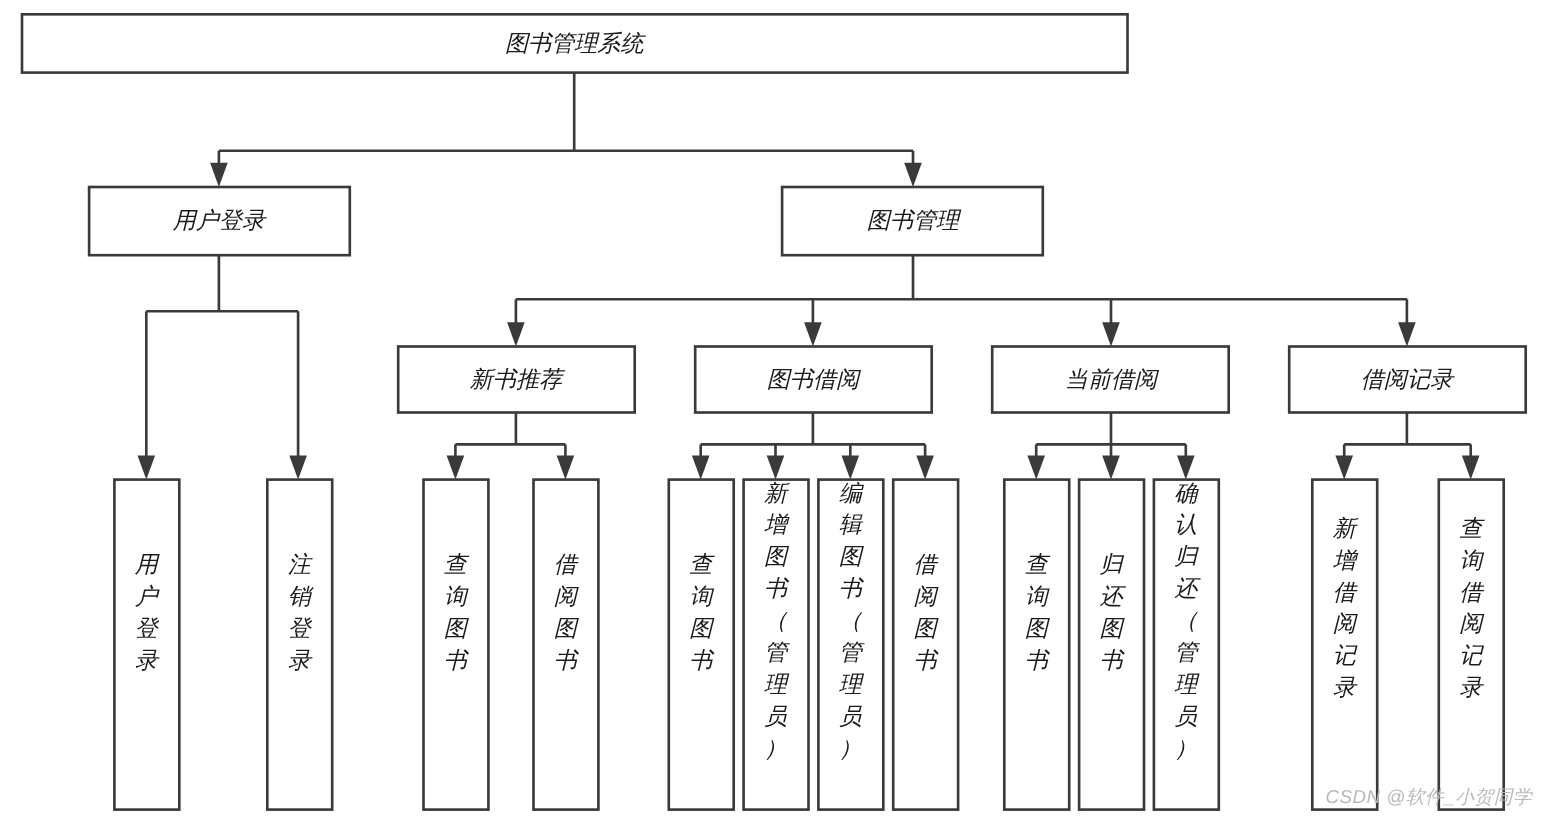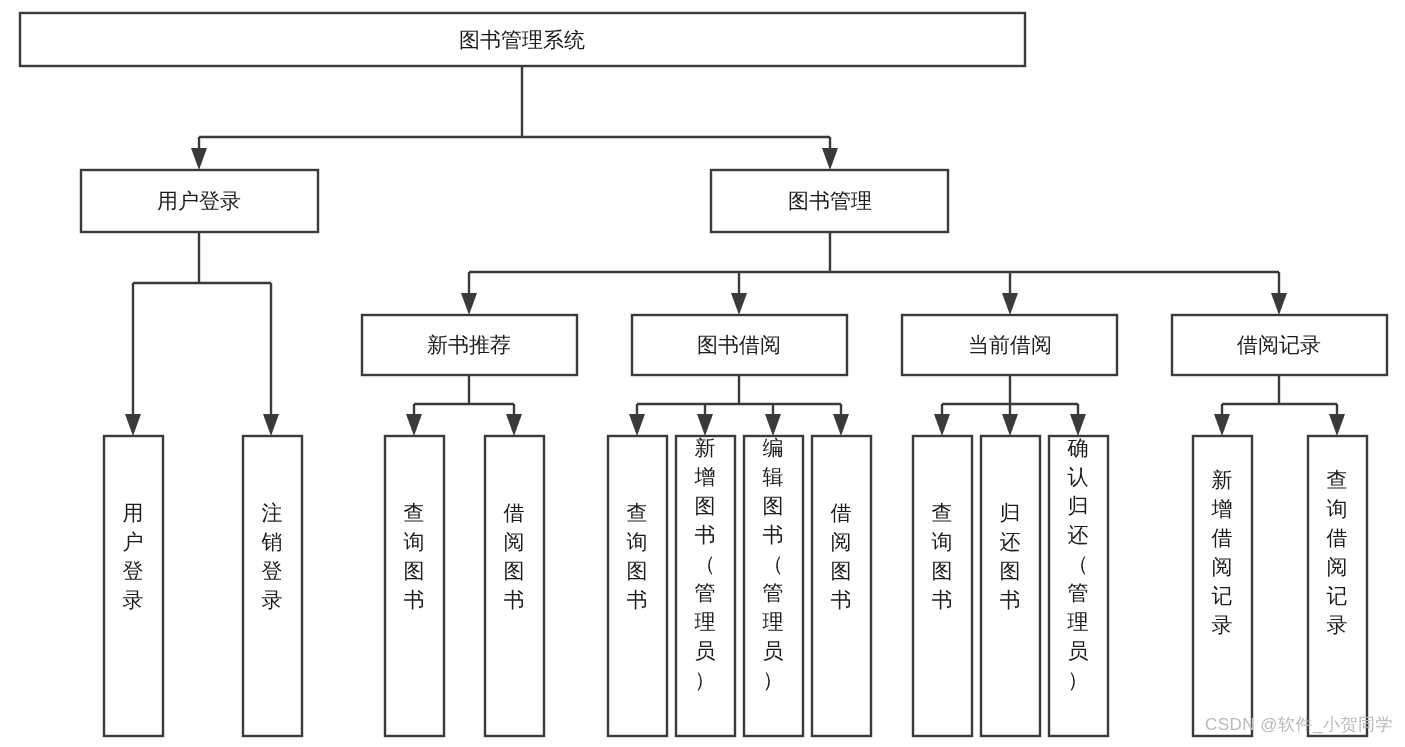--- a/index.html
+++ b/index.html
@@ -9,20 +9,21 @@
   }
   body {
     font-family: "Liberation Sans", "DejaVu Sans", sans-serif;
   }
   #diagram-root {
     position: relative;
     width: 1405px;
     height: 742px;
     background: #ffffff;
     overflow: hidden;
+    font-style: italic;
   }
   svg.flow {
     position: absolute;
     left: 0;
     top: 0;
     width: 1405px;
     height: 747px;
     display: block;
   }
   .node-box {

